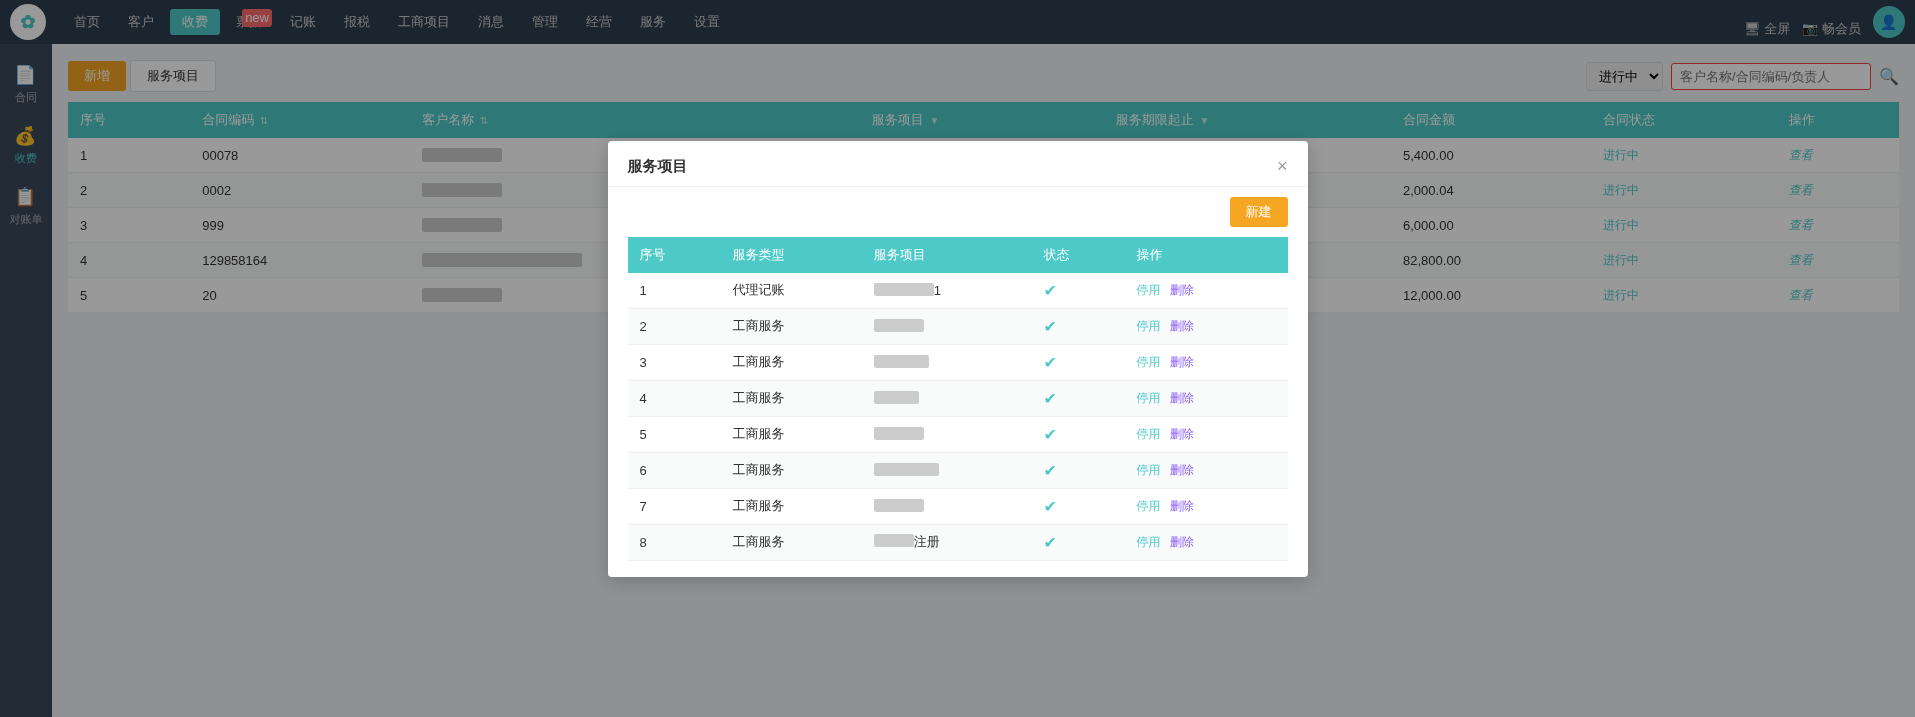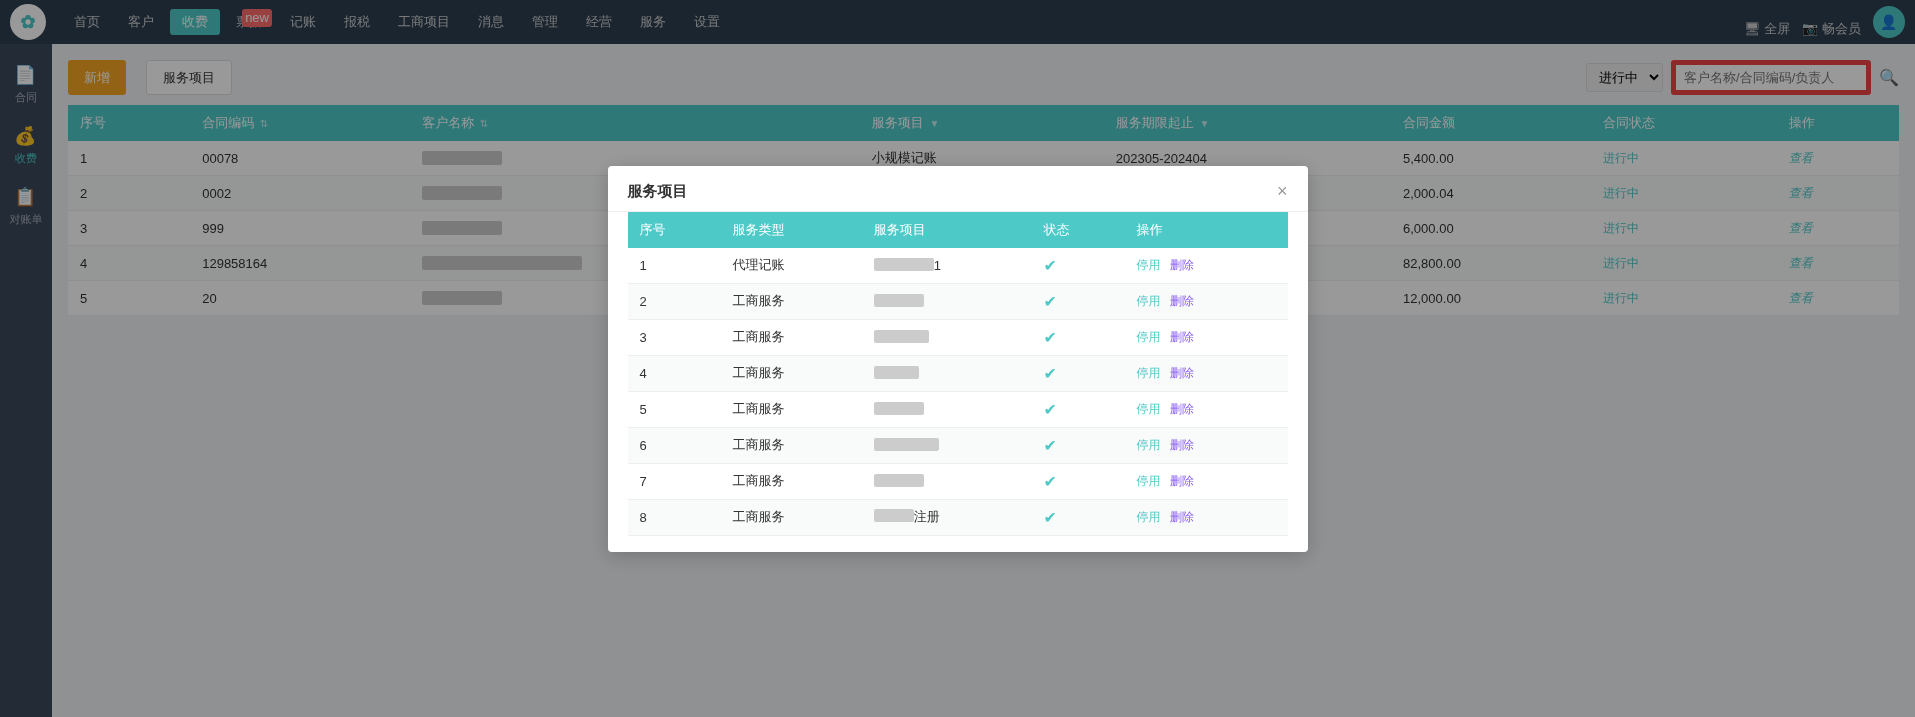--- a/index.html
+++ b/index.html
@@ -88,21 +88,21 @@
     
     .main {
       margin-top: 44px;
       margin-left: 52px;
       padding: 16px;
       min-height: calc(100vh - 44px);
     }
 
     
     .toolbar {
-      display: flex; gap: 20px; margin-bottom: 10px;
+      display: flex; align-items: center; gap: 4px; margin-bottom: 10px;
     }
     .btn-new {
       background: #f5a623;
       color: #fff;
       border: none;
       padding: 6px 16px;
       border-radius: 3px;
       cursor: pointer;
       font-size: 13px;
     }
@@ -120,21 +120,21 @@
       display: flex; align-items: center; gap: 8px;
     }
     .status-select {
       border: 1px solid #ddd;
       padding: 5px 8px;
       border-radius: 3px;
       font-size: 13px;
       cursor: pointer;
     }
     .search-input {
-      border: 5px solid #ef4444;
+      border: 1px solid #ef4444;
       padding: 5px 8px;
       border-radius: 3px;
       font-size: 13px;
       width: 200px;
     }
     .search-btn {
       background: none; border: none; cursor: pointer; font-size: 16px; color: #888;
     }
 
     
@@ -390,20 +390,23 @@
       </tbody>
   </table>
 </div>
 
 <div class="overlay">
   <div class="modal">
     <div class="modal-header">
       <span class="modal-title">服务项目</span>
       <button class="modal-close">×</button>
     </div>
+    <div class="modal-toolbar">
+      <button class="btn-new">新建</button>
+    </div>
     <div class="modal-body">
       <table class="modal-table">
         <thead>
           <tr>
             <th>序号</th>
             <th>服务类型</th>
             <th>服务项目</th>
             <th>状态</th>
             <th>操作</th>
           </tr>

